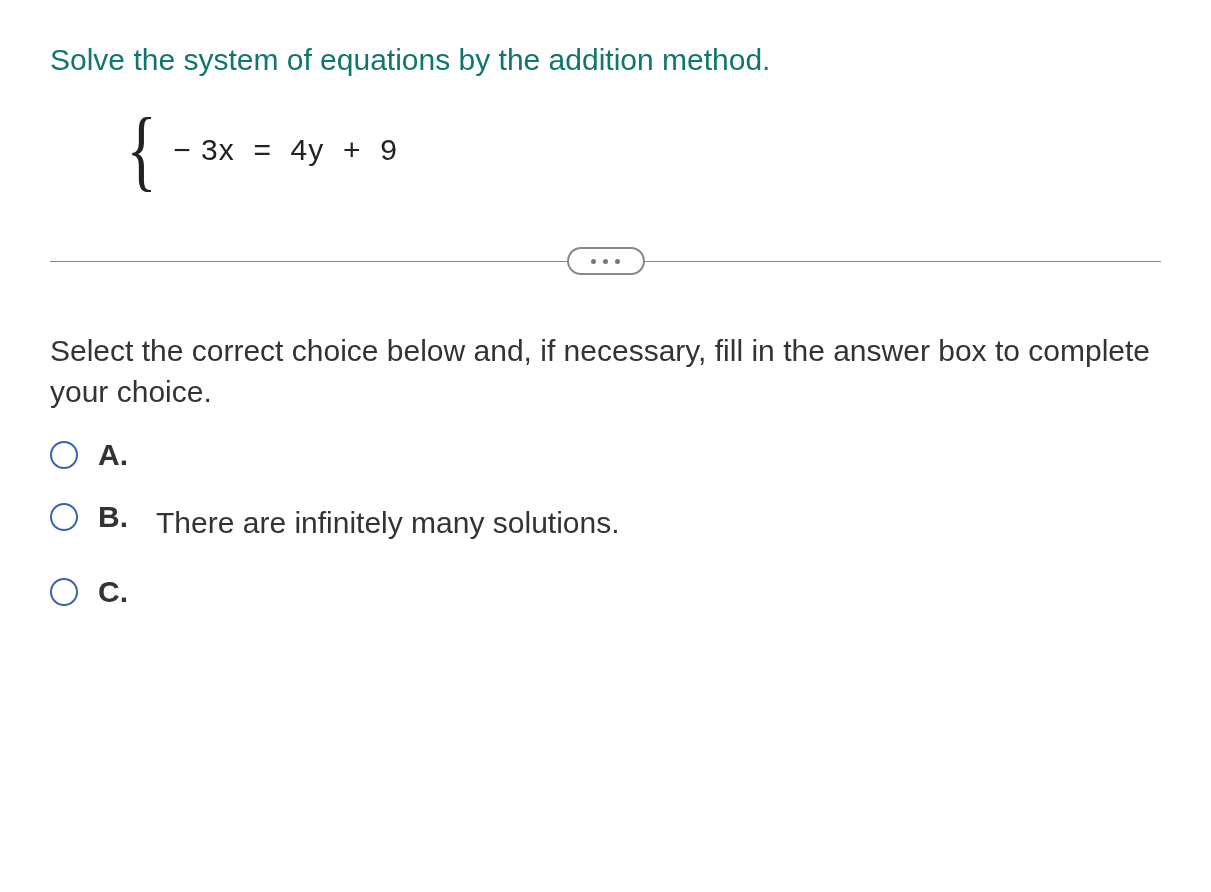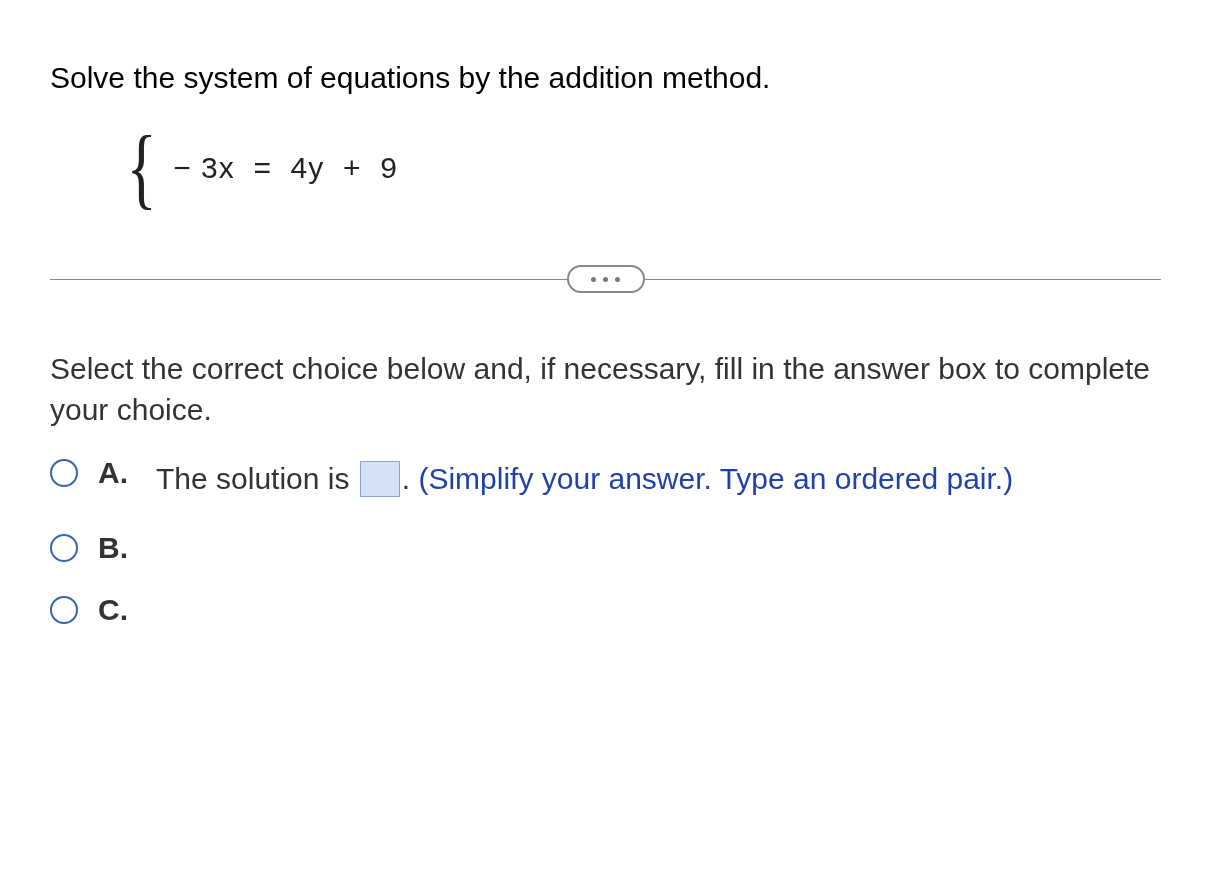--- a/index.html
+++ b/index.html
@@ -7,23 +7,22 @@
     font-size: 30px;
     color: #222;
     margin: 0;
     padding: 40px 50px;
     background: #fff;
     width: 1211px;
     box-sizing: border-box;
   }
   .prompt {
     line-height: 1.3;
-    color: #000000;
+    color: #0f766e;
     margin-bottom: 35px;
-    margin-top: 18px;
   }
   .equation-block {
     display: flex;
     align-items: center;
     margin-left: 70px;
     margin-bottom: 55px;
     font-family: Arial, sans-serif;
   }
   .brace {
     font-size: 90px;
@@ -152,28 +151,26 @@
   </div>
 </div>
 
 <div class="instructions">Select the correct choice below and, if necessary, fill in the answer box to complete your choice.</div>
 
 <div class="choices">
 
   <div class="choice">
     <div class="radio"></div>
     <div class="choice-label">A.</div>
-    <div class="choice-text">
-      <span>The solution is </span><span class="answer-box"></span><span>. </span><span class="blue">(Simplify your answer. Type an ordered pair.)</span>
-    </div>
   </div>
 
   <div class="choice">
     <div class="radio"></div>
     <div class="choice-label">B.</div>
+    <div class="choice-text">There are infinitely many solutions.</div>
   </div>
 
   <div class="choice">
     <div class="radio"></div>
     <div class="choice-label">C.</div>
   </div>
 
 </div>
 
 </body></html>

